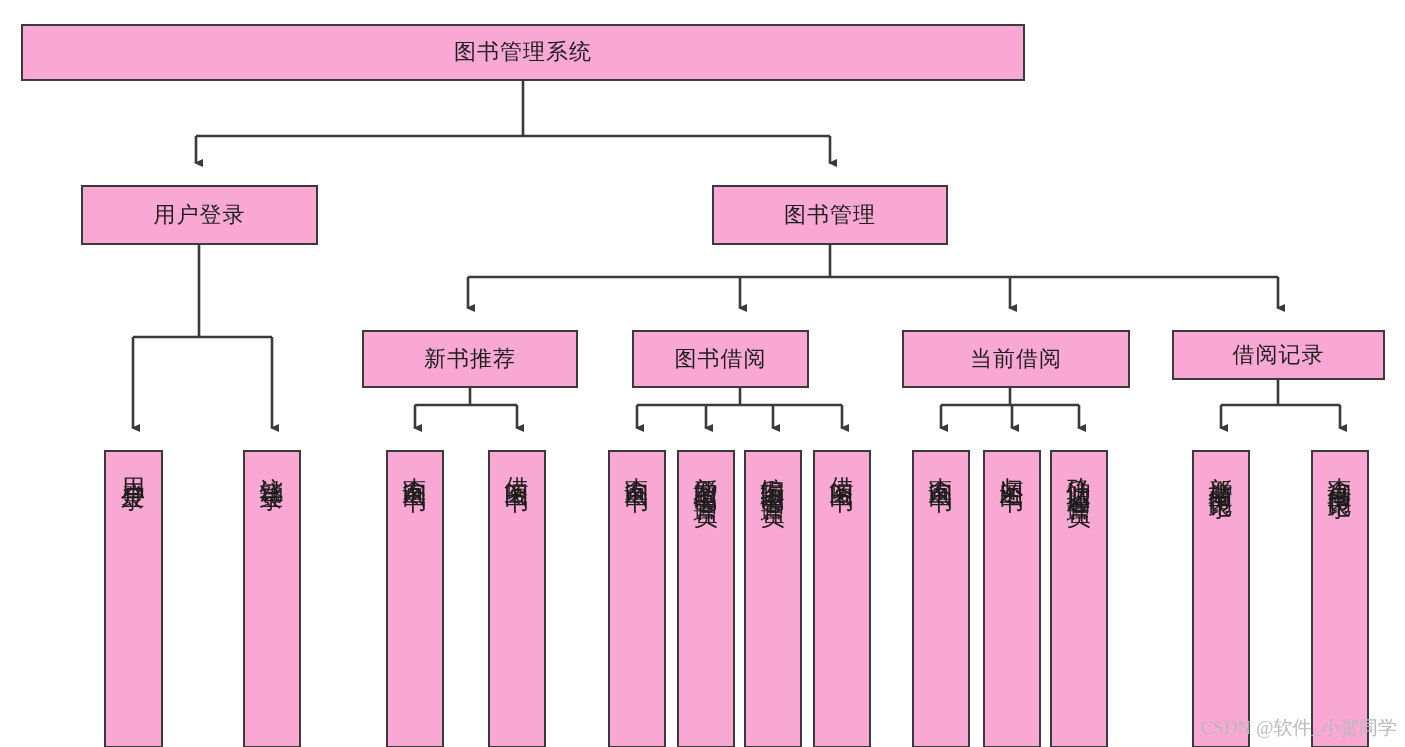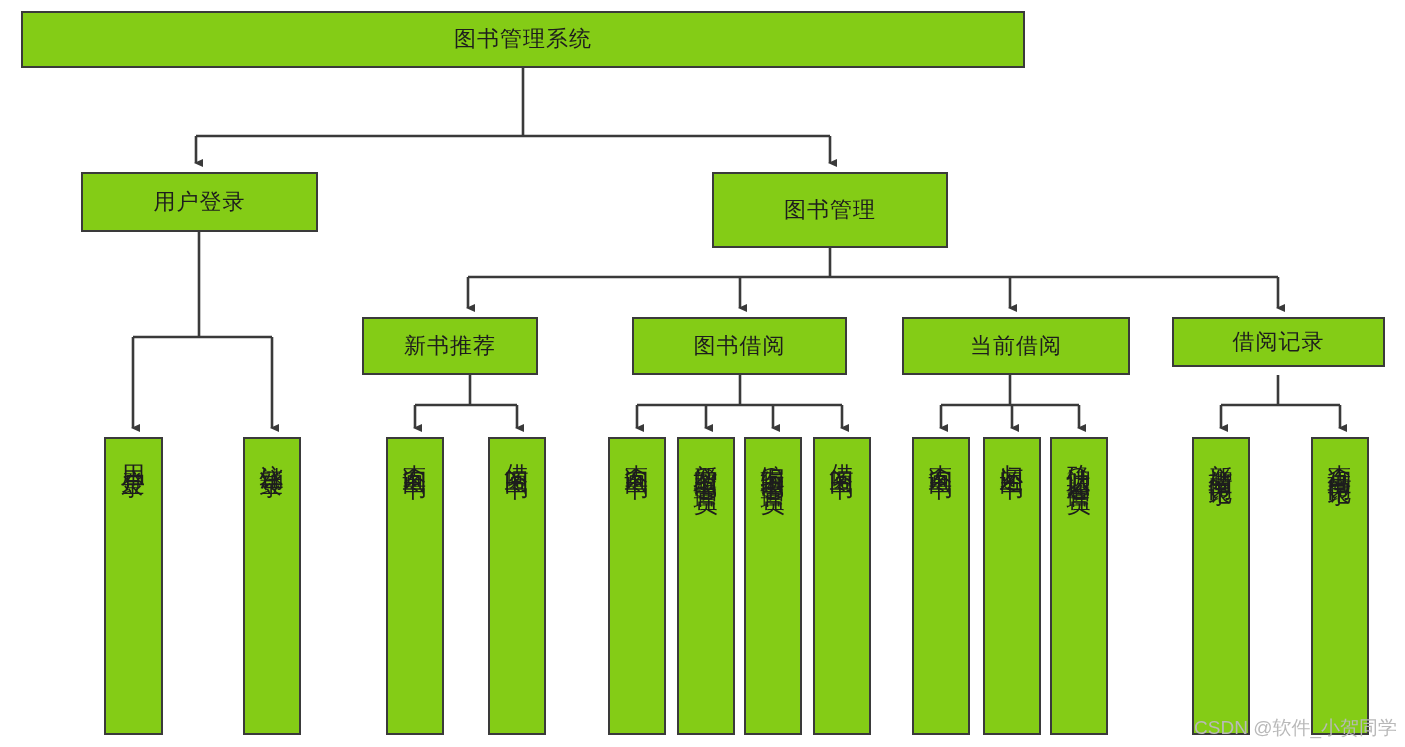--- a/index.html
+++ b/index.html
@@ -4,26 +4,27 @@
 <style>
   html,body{margin:0;padding:0;background:#ffffff;}
   body{width:1405px;height:747px;font-family:"Liberation Sans","DejaVu Sans",sans-serif;}
   #canvas{position:relative;width:1405px;height:747px;overflow:hidden;background:#fff;}
   svg.links{position:absolute;left:0;top:0;width:1405px;height:747px;pointer-events:none;}
 
   .node{
     position:absolute;
     box-sizing:border-box;
     border:2px solid #3a3a3a;
-    background:#84cc16;
+    background:#f9a8d4;
     display:flex;
     align-items:center;
     justify-content:center;
     color:#222;
     z-index:2;
+    margin-top:13px;
   }
   .node .label{
     font-size:22px;
     letter-spacing:1px;
     line-height:1.2;
     color:#1d1d1d;
     white-space:nowrap;
   }
   
   .leaf{
@@ -41,21 +42,21 @@
     text-align:center;
   }
   .watermark{
     position:absolute;
     right:8px;
     bottom:6px;
     font-size:19px;
     color:#b9b9b9;
     z-index:5;
     white-space:nowrap;
-    font-family:Liberation Sans, sans-serif;
+    font-family:Liberation Serif, serif;
   }
 </style>
 </head>
 <body>
 
 <div id="canvas">
 
   <svg class="links" viewBox="0 0 1405 747">
     <defs>
       <marker id="arrow" markerWidth="10" markerHeight="10" refX="4" refY="7" orient="auto" markerUnits="userSpaceOnUse">
@@ -106,28 +107,28 @@
     </g>
   </svg>
 
   <div class="node" style="left: 21px; top: 11px; width: 1004px; height: 57px;">
     <span class="label">图书管理系统</span>
   </div>
 
   <div class="node" style="left: 81px; top: 172px; width: 237px; height: 60px;">
     <span class="label">用户登录</span>
   </div>
-  <div class="node" style="left: 712px; top: 172px; width: 236px; height: 76px;">
+  <div class="node" style="left: 712px; top: 172px; width: 236px; height: 60px;">
     <span class="label">图书管理</span>
   </div>
 
-  <div class="node" style="left: 362px; top: 317px; width: 176px; height: 58px;">
+  <div class="node" style="left: 362px; top: 317px; width: 216px; height: 58px;">
     <span class="label">新书推荐</span>
   </div>
-  <div class="node" style="left: 632px; top: 317px; width: 215px; height: 58px;">
+  <div class="node" style="left: 632px; top: 317px; width: 177px; height: 58px;">
     <span class="label">图书借阅</span>
   </div>
   <div class="node" style="left: 902px; top: 317px; width: 228px; height: 58px;">
     <span class="label">当前借阅</span>
   </div>
   <div class="node" style="left: 1172px; top: 317px; width: 213px; height: 50px;">
     <span class="label">借阅记录</span>
   </div>
 
   <div class="node leaf" style="left: 104px; top: 437px; width: 59px; height: 298px;">

